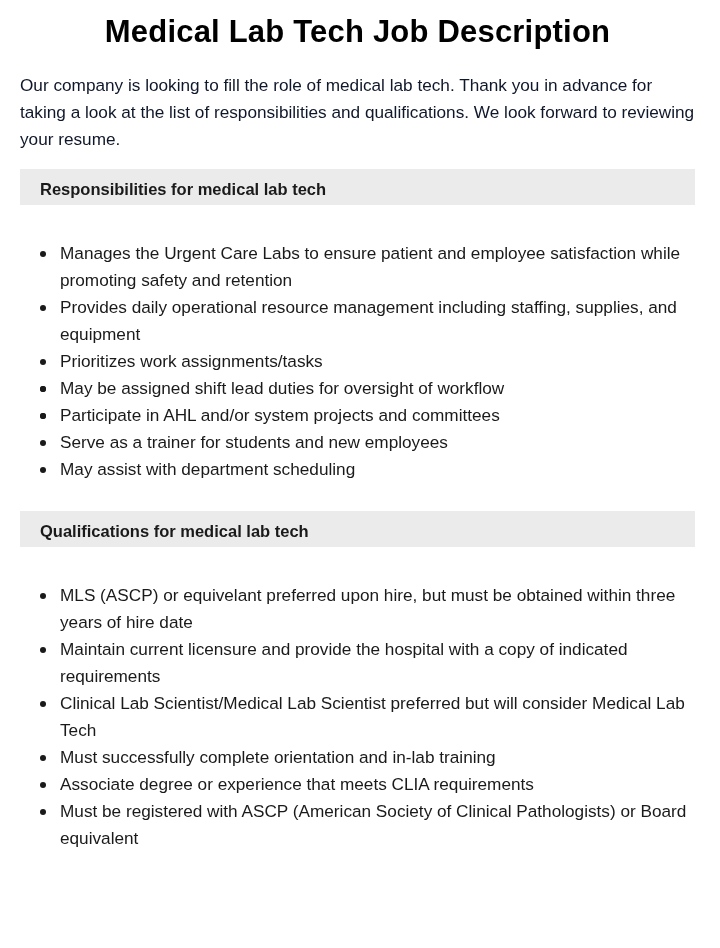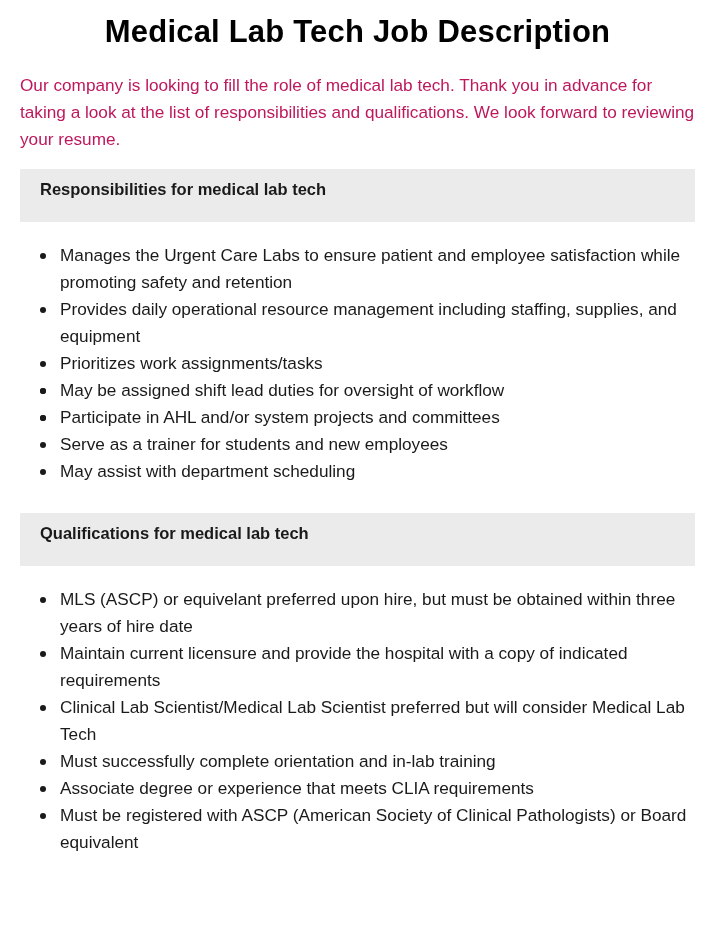--- a/index.html
+++ b/index.html
@@ -26,35 +26,35 @@
       font-size: 31px;
       font-weight: bold;
       line-height: 40px;
       letter-spacing: 0.2px;
       color: #000000;
     }
     .intro {
       margin: 16px 0 0 0;
       font-size: 17.2px;
       line-height: 27px;
-      color: #be185d;
+      color: #0f172a;
     }
     .section-header {
       margin-top: 16px;
       background: #ebebeb;
-      height: 53px;
+      height: 36px;
       line-height: 41px;
       padding-left: 20px;
       font-size: 16.5px;
       font-weight: bold;
       color: #1a1a1a;
     }
     ul.items {
       list-style: none;
-      margin: 20px 0 0 0;
+      margin: 35px 0 0 0;
       padding: 0;
     }
     ul.items li {
       position: relative;
       padding-left: 40px;
       font-size: 17.2px;
       line-height: 27px;
       color: #1a1a1a;
     }
     ul.items li .bullet {

